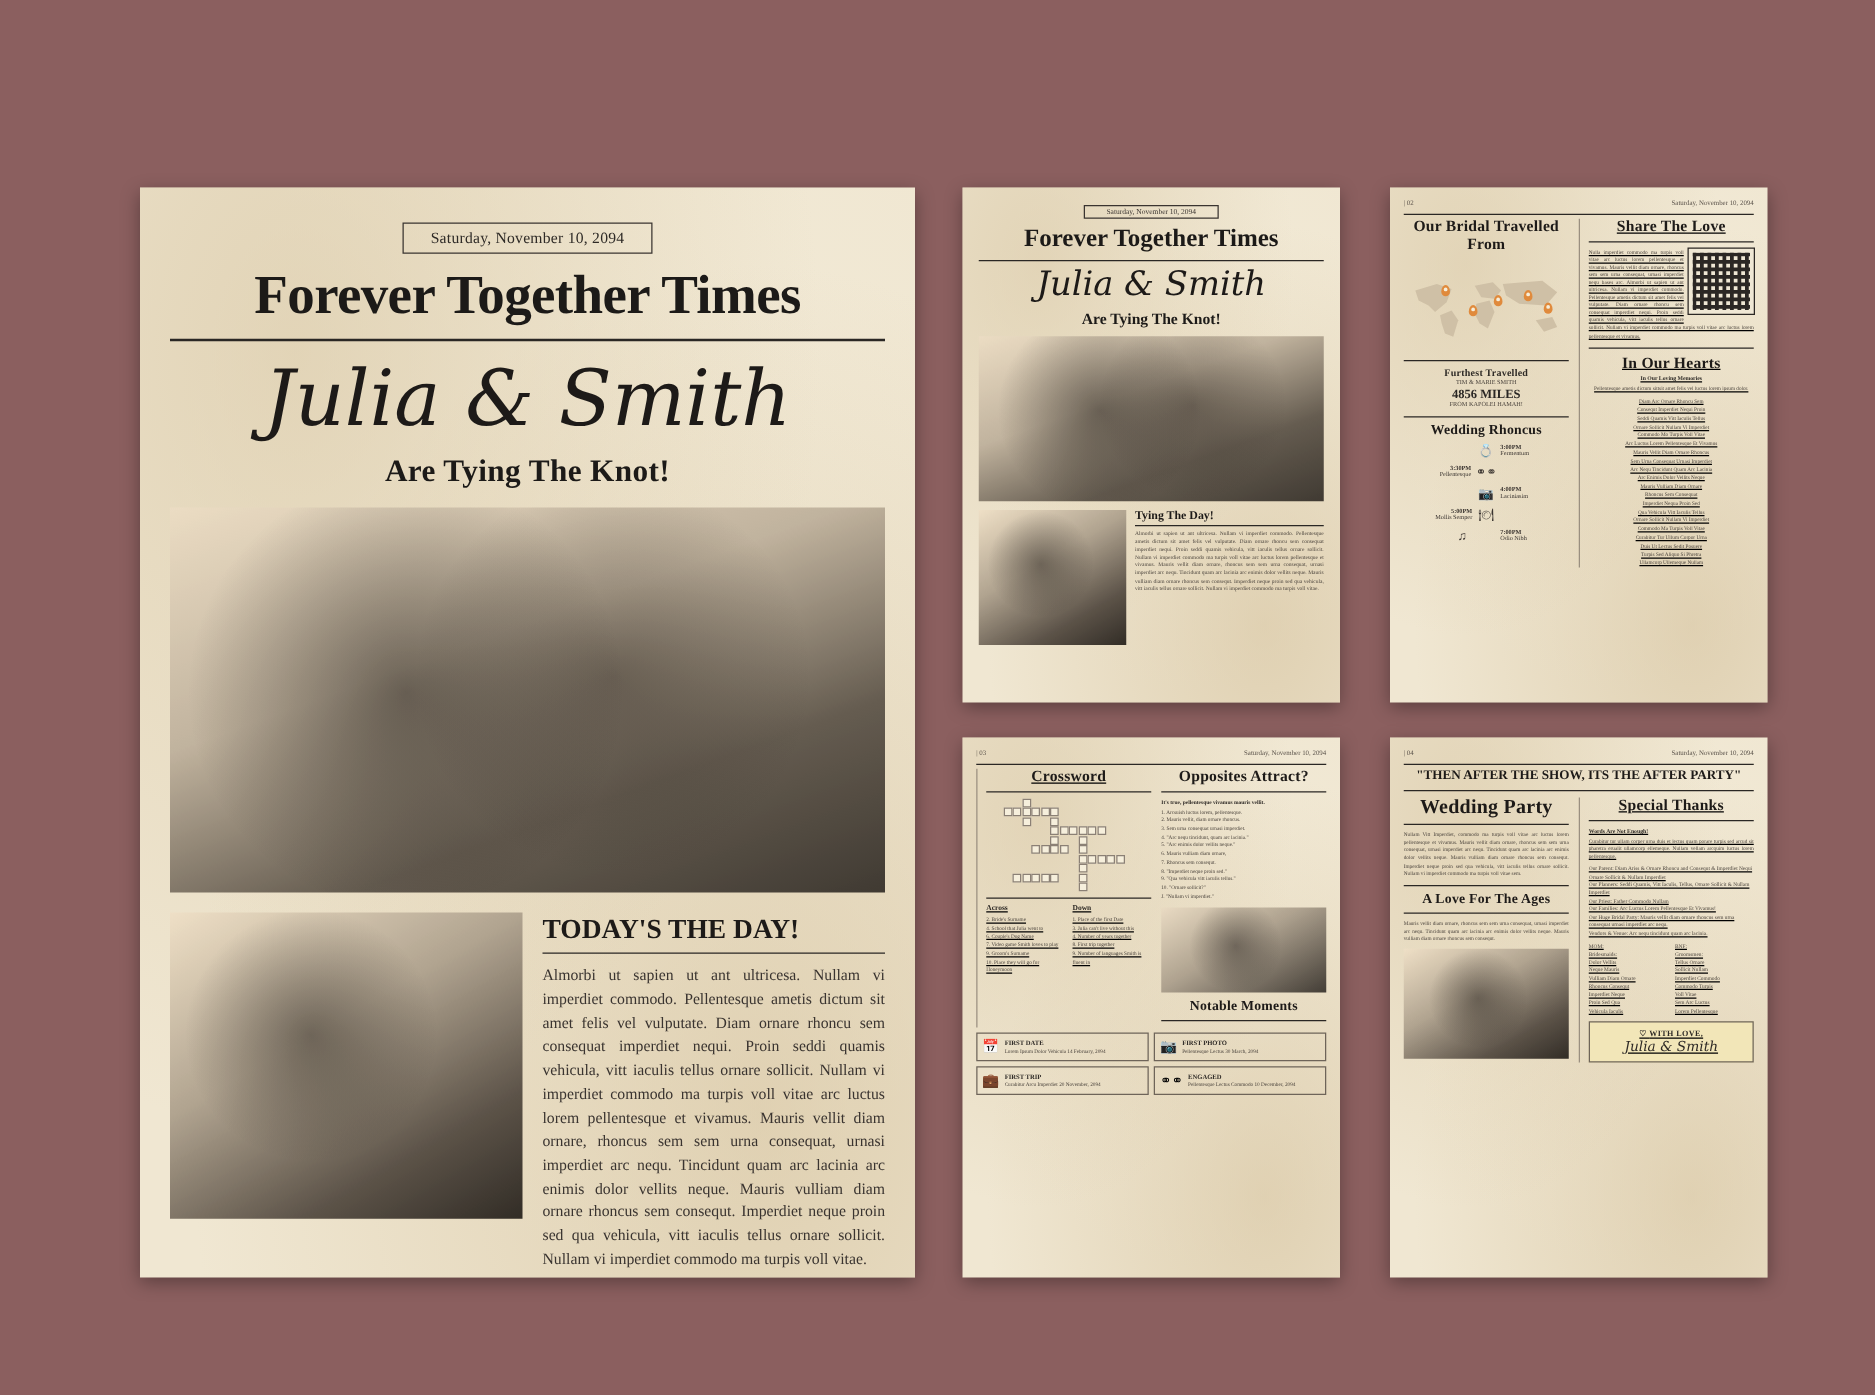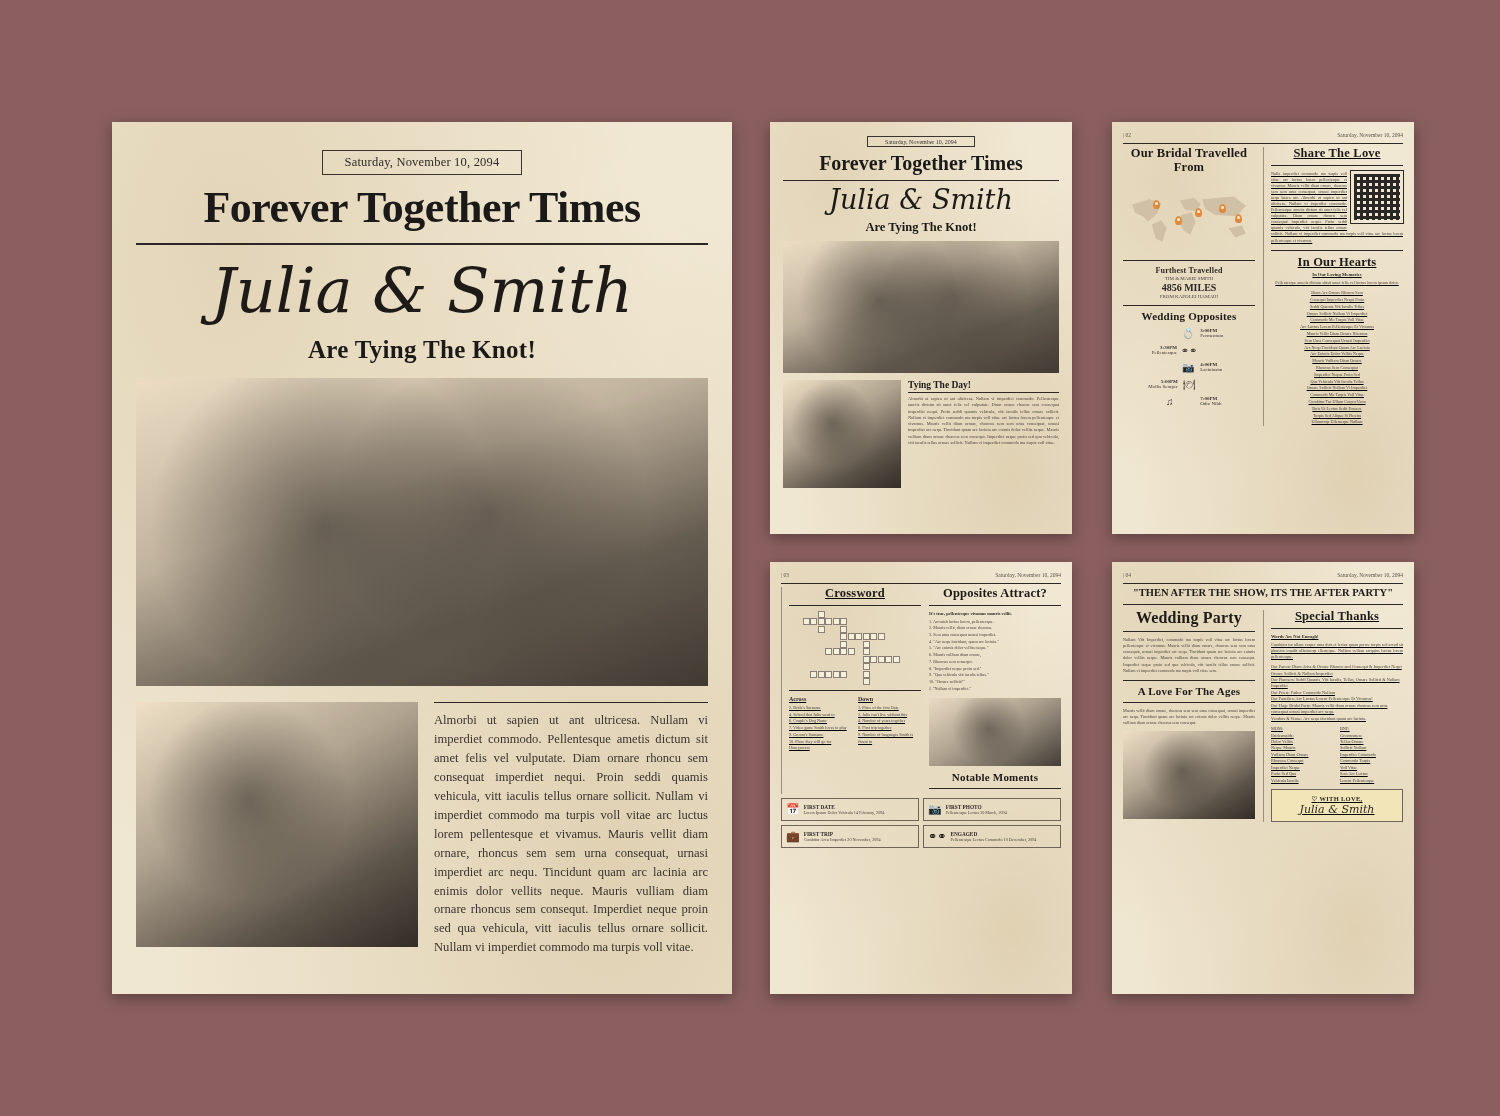--- a/index.html
+++ b/index.html
@@ -3,21 +3,21 @@
 <meta charset="utf-8">
 <style>
   * { box-sizing: border-box; margin: 0; padding: 0; }
   body {
     width: 1500px; height: 1116px;
     background: #8b5f5f;
     font-family: "Liberation Serif", serif;
     overflow: hidden;
     position: relative;
   }
-  .stage { position: absolute; inset: 0; }
+  .stage { position: absolute; inset: 0; margin-top: 28px; }
 
   .paper {
     position: absolute;
     background: #f0e7d2;
     background-image:
       radial-gradient(ellipse at 20% 15%, rgba(214,196,160,0.55), transparent 60%),
       radial-gradient(ellipse at 80% 85%, rgba(207,186,146,0.5), transparent 65%),
       radial-gradient(ellipse at 60% 40%, rgba(245,238,220,0.6), transparent 70%);
     box-shadow: 0 4px 14px rgba(0,0,0,0.35);
     overflow: hidden;
@@ -155,20 +155,21 @@
     <svg class="heart-deco" viewBox="0 0 110 70">
       <path d="M2 62 C30 58 48 56 62 50" stroke="#e7b7a6" stroke-width="2.5" fill="none"></path>
       <path d="M62 50 C52 30 70 22 80 34 C90 22 108 30 98 50 C92 60 84 64 80 68 C76 64 68 60 62 50 Z" stroke="#e7b7a6" stroke-width="2.5" fill="none"></path>
     </svg>
 
     <div class="p1-photo-main"></div>
 
     <div class="p1-lower">
       <div class="p1-photo-small"></div>
       <div class="p1-col">
+        <div class="p1-sub">TODAY'S THE DAY!</div>
         <div class="p1-hr"></div>
         <div class="p1-body">Almorbi ut sapien ut ant ultricesa. Nullam vi imperdiet commodo. Pellentesque ametis dictum sit amet felis vel vulputate. Diam ornare rhoncu sem consequat imperdiet nequi. Proin seddi quamis vehicula, vitt iaculis tellus ornare sollicit. Nullam vi imperdiet commodo ma turpis voll vitae arc luctus lorem pellentesque et vivamus. Mauris vellit diam ornare, rhoncus sem sem urna consequat, urnasi imperdiet arc nequ. Tincidunt quam arc lacinia arc enimis dolor vellits neque. Mauris vulliam diam ornare rhoncus sem consequt. Imperdiet neque proin sed qua vehicula, vitt iaculis tellus ornare sollicit. Nullam vi imperdiet commodo ma turpis voll vitae.</div>
       </div>
     </div>
   </div>
 
   <div class="paper" id="page2">
     <div class="mini-date-box">Saturday, November 10, 2094</div>
     <div class="mini-title">Forever Together Times</div>
     <div class="mini-rule"></div>
@@ -214,21 +215,21 @@
           <div class="pin" style="left:72px;top:30px"></div>
           <div class="pin" style="left:96px;top:26px"></div>
           <div class="pin" style="left:112px;top:36px"></div>
         </div>
         <div class="sec-rule"></div>
         <div class="center tiny-b" style="font-size:8px;letter-spacing:.2px">Furthest Travelled</div>
         <div class="center tiny" style="text-align:center;font-size:5px">TIM &amp; MARIE SMITH</div>
         <div class="center" style="font-size:10px;font-weight:bold;color:#2a2724">4856 MILES</div>
         <div class="center tiny" style="text-align:center;font-size:5px">FROM KAPOLEI HAMAH!</div>
         <div class="sec-rule"></div>
-        <div class="sec-title sm">Wedding Opposites</div>
+        <div class="sec-title sm">Wedding Rhoncus</div>
         <div style="margin-top:4px">
           <div class="tl-row">
             <div class="tl-left"></div>
               <div class="tl-ic">💍</div>
             <div class="tl-right"><b>3:00PM</b><br><span>Fermentum</span></div>
           </div>
           <div class="tl-row">
             <div class="tl-left"><b>3:30PM</b><br><span>Pellentesque</span></div>
             <div class="tl-ic">⚭⚭</div>
               <div class="tl-right"></div>

